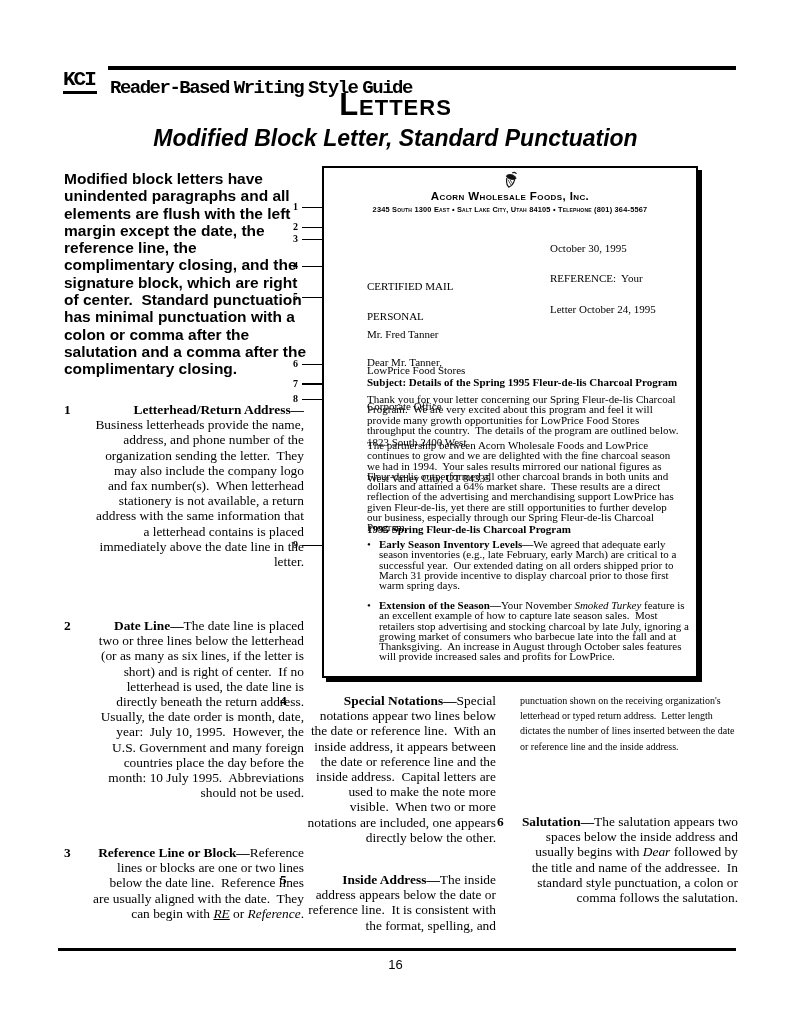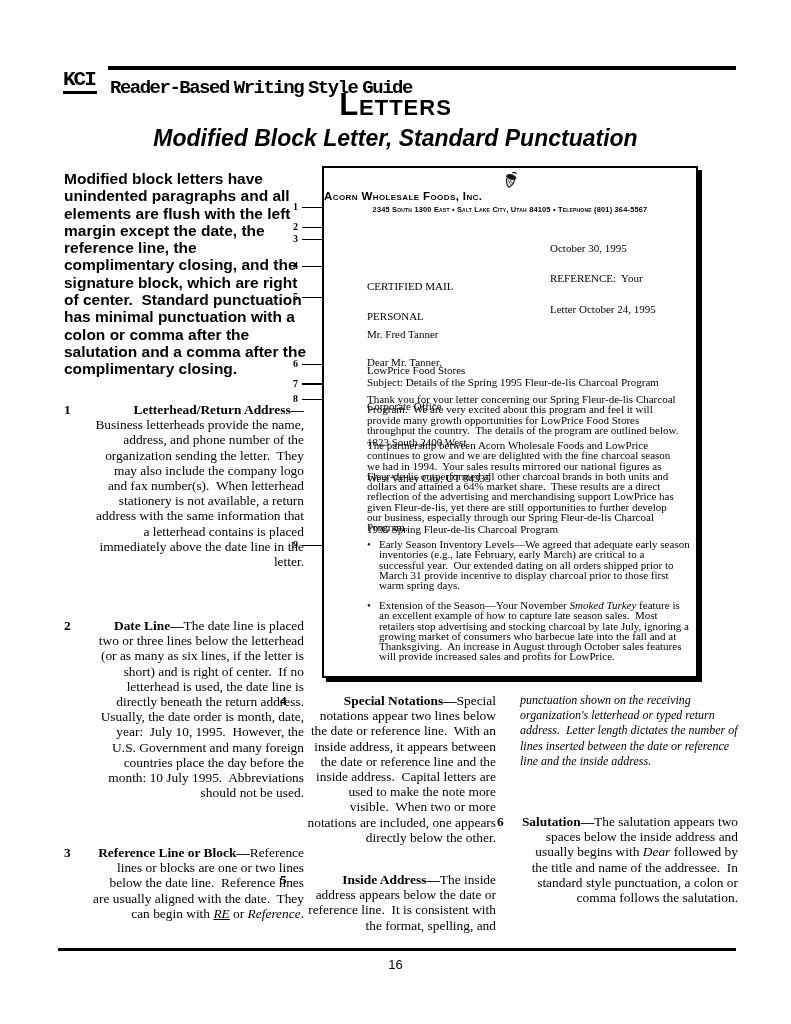--- a/index.html
+++ b/index.html
@@ -23,40 +23,40 @@
   
   .intro{position:absolute;left:64px;top:170px;width:244px;
        font-family:"Liberation Sans",sans-serif;font-weight:bold;font-size:15.5px;
        line-height:17.3px;white-space:pre-wrap;}
 
   
   .item{position:absolute;display:flex;font-size:13.4px;line-height:15.2px;}
   .item .n{flex:none;font-weight:bold;}
   .item .b{flex:1;white-space:pre-wrap;text-align:right;}
   .ititle{font-weight:bold;}
-  .cont-para{position:absolute;font-size:12px;line-height:15.2px;white-space:pre-wrap;font-style:italic;}
+  .cont-para{position:absolute;font-size:10px;line-height:15.2px;white-space:pre-wrap;}
 
   
   .co{position:absolute;left:274px;width:24px;text-align:right;
       font-weight:bold;font-size:10px;line-height:10px;}
   .cl{position:absolute;left:302px;height:1px;background:#000;}
   .cl.thick{height:2px;}
 
   
   .letter{position:absolute;left:322px;top:166px;width:372px;height:508px;
       background:#fff;border:2px solid #000;box-shadow:4px 4px 0 #000;}
   .lt{position:absolute;font-size:11px;line-height:10.3px;white-space:pre-wrap;}
   .lh-icon{position:absolute;left:0;right:0;top:3px;text-align:center;height:18px;}
-  .lh-name{position:absolute;left:0;right:0;top:22px;text-align:left;
+  .lh-name{position:absolute;left:0;right:0;top:22px;text-align:center;
       font-family:"Liberation Sans",sans-serif;font-weight:bold;font-size:11.5px;
       font-variant:small-caps;letter-spacing:.4px;}
   .lh-addr{position:absolute;left:0;right:0;top:37px;text-align:center;
       font-family:"Liberation Sans",sans-serif;font-weight:bold;font-size:7.4px;
       font-variant:small-caps;letter-spacing:.2px;}
-  .bold{font-weight:normal;text-align:right;}
+  .bold{font-weight:bold;text-align:right;}
   .lbullet{display:flex;}
   .bdot{flex:none;width:12px;}
   .lbullet .bt{flex:1;}
 
   
   .pagenum{position:absolute;left:0;right:0;top:957px;text-align:center;
       font-family:"Liberation Sans",sans-serif;font-size:13px;}
 </style>
 </head>
 <body>

